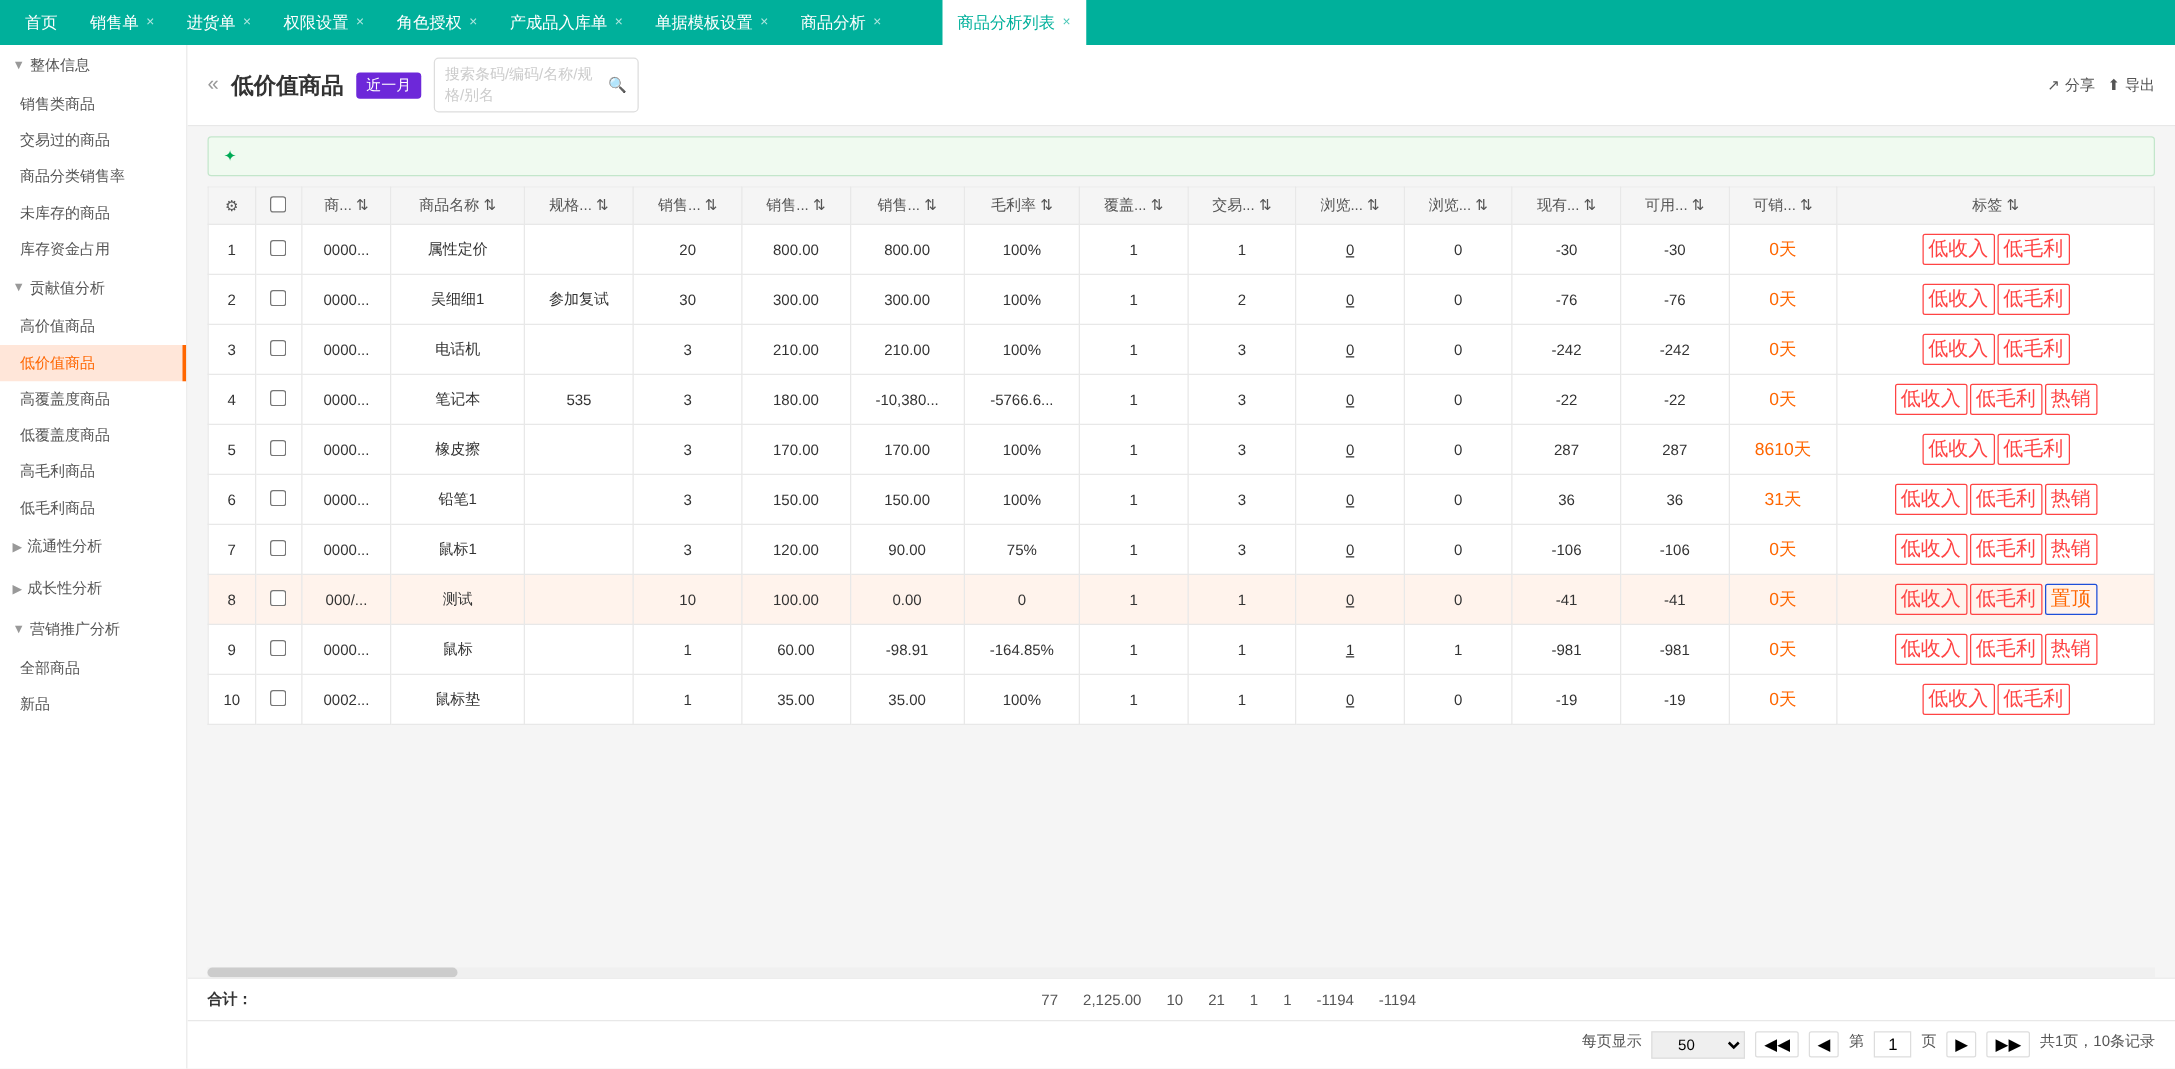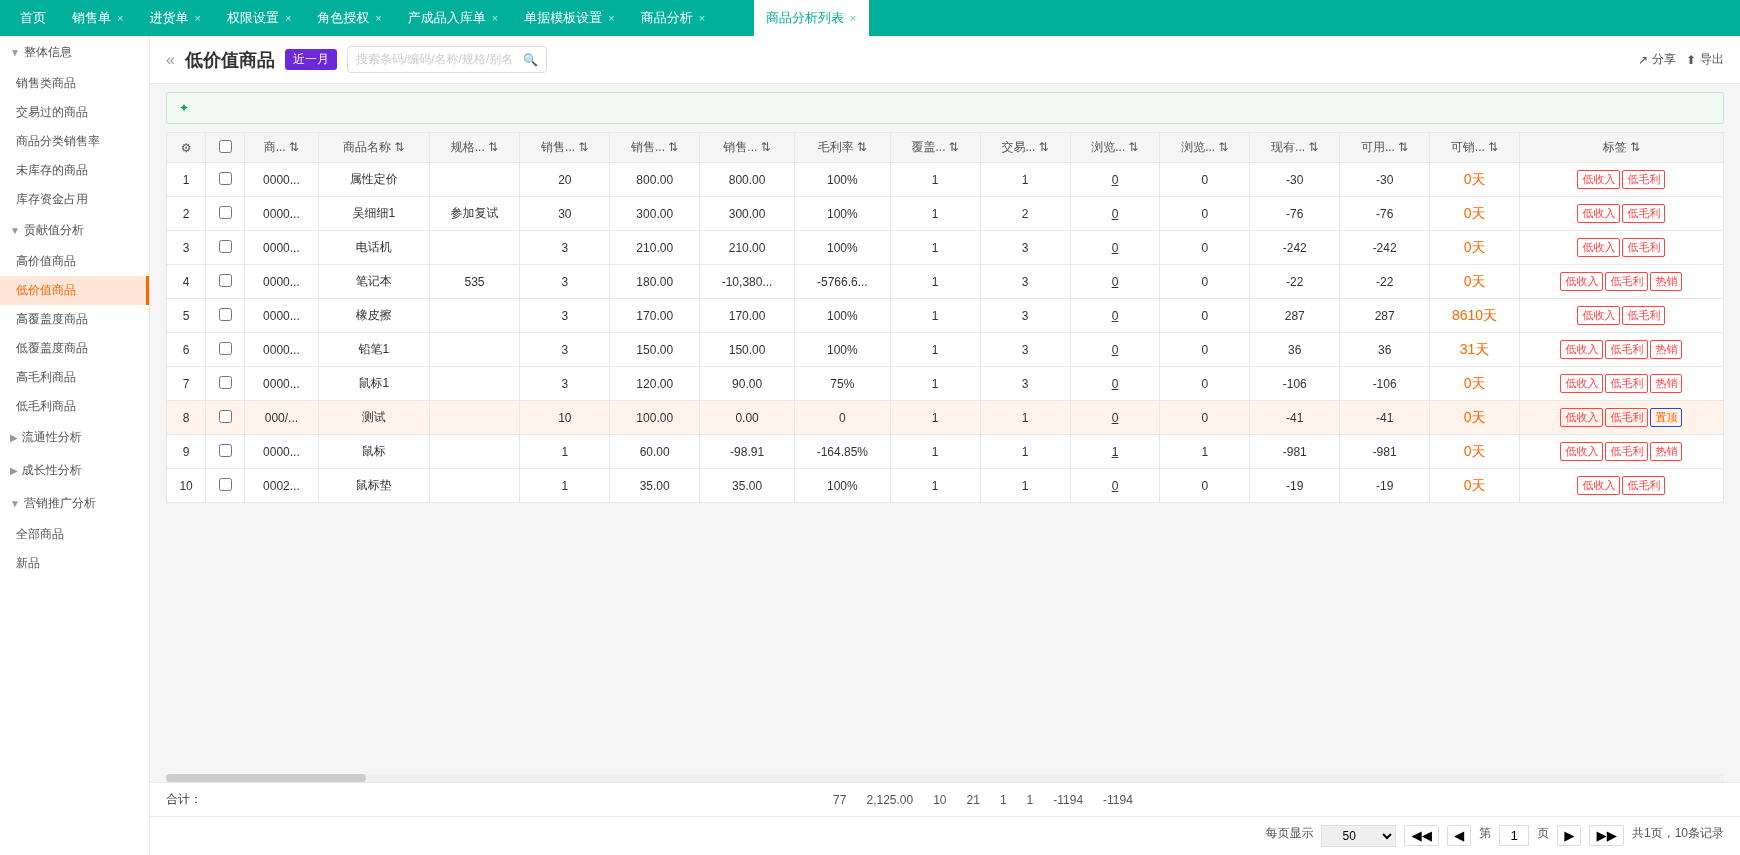--- a/index.html
+++ b/index.html
@@ -84,21 +84,21 @@
       padding: 2px 8px;
       border-radius: 3px;
       font-size: 12px;
       cursor: pointer;
     }
     .search-box {
       border: 1px solid #ddd;
       border-radius: 4px;
       padding: 4px 8px;
       font-size: 12px;
-      width: 200px;
+      width: 164px;
       color: #999;
       display: flex;
       align-items: center;
       gap: 0;
     }
     .header-actions {
       margin-left: auto;
       display: flex;
       gap: 10px;
     }
@@ -150,36 +150,36 @@
     thead tr th.sortable { cursor: pointer; }
     tbody tr td {
       border: 1px solid #e8e8e8;
       padding: 6px 6px;
       text-align: center;
       white-space: nowrap;
     }
     tbody tr.highlighted { background: #fff3ec; }
     tbody tr.highlighted td { background: #fff3ec; }
 
-    .tag { display: inline-block; padding: 1px 4px; border-radius: 2px; font-size: 11px; margin: 1px; }
+    .tag { display: inline-block; padding: 1px 4px; border-radius: 2px; font-size: 16px; margin: 1px; }
     .tag-red { color: #ff4444; border: 1px solid #ff4444; }
     .tag-orange { color: #ff6600; border: 1px solid #1d4ed8; }
 
     .orange-text { color: #ff6600; font-size: 14px; }
     .underline { text-decoration: underline; cursor: pointer; }
 
     
     .table-footer {
       background: #fff;
       border-top: 1px solid #e8e8e8;
       padding: 8px 16px;
       display: flex;
       align-items: center;
     }
-    .footer-total { font-weight: normal; color: #333; margin-right: 20px; text-align: right; }
+    .footer-total { font-weight: bold; color: #333; margin-right: 20px; text-align: right; }
     .footer-values { display: flex; gap: 20px; font-size: 12px; color: #555; flex: 1; justify-content: center; }
 
     
     .pagination {
       background: #fff;
       border-top: 1px solid #e8e8e8;
       padding: 8px 16px;
       display: flex;
       align-items: flex-start;
       justify-content: flex-end;

